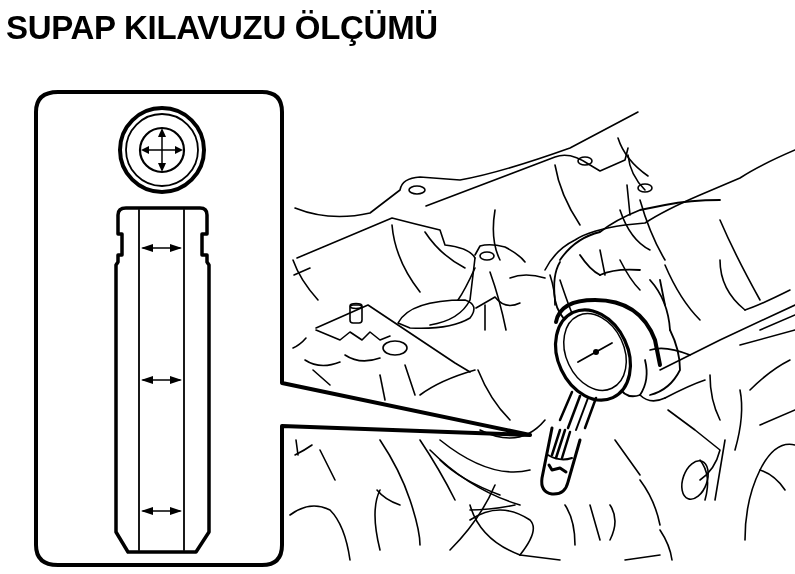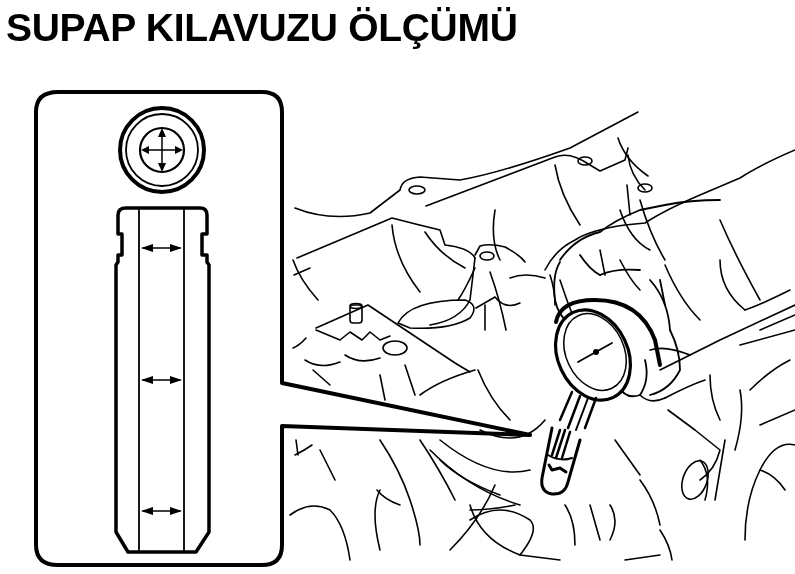--- a/index.html
+++ b/index.html
@@ -1,20 +1,20 @@
 <!DOCTYPE html>
 <html><head>
 <meta charset="utf-8">
 <style>
   html, body { margin: 0; padding: 0; background: #ffffff; }
   body { width: 795px; height: 574px; position: relative; overflow: hidden; font-family: "Liberation Sans", sans-serif; }
   .title {
     position: absolute; left: 6px; top: 4px;
     font-family: "Liberation Sans", sans-serif;
-    font-weight: bold; font-size: 39px; letter-spacing: -0.3px;
+    font-weight: bold; font-size: 33px; letter-spacing: -0.3px;
     color: #000; line-height: 48px; white-space: nowrap;
   }
   svg.art { position: absolute; left: 0; top: 0; }
 </style>
 </head>
 <body>
 
 <div class="title">SUPAP KILAVUZU ÖLÇÜMÜ</div>
 
 <svg class="art" width="795" height="574" viewBox="0 0 795 574" xmlns="http://www.w3.org/2000/svg" fill="none" stroke="#000" stroke-linecap="round" stroke-linejoin="round">

